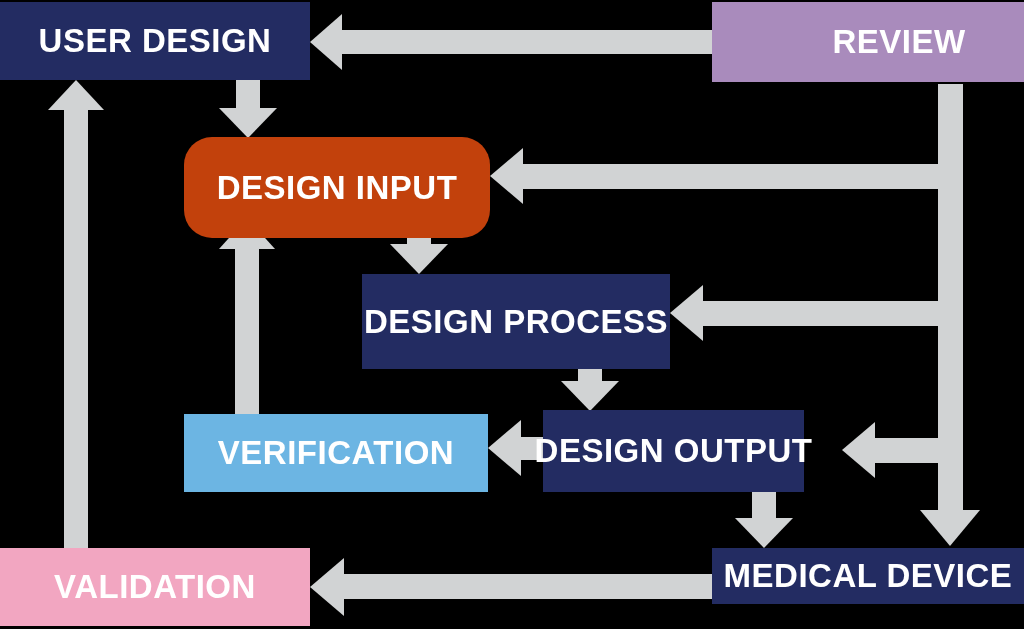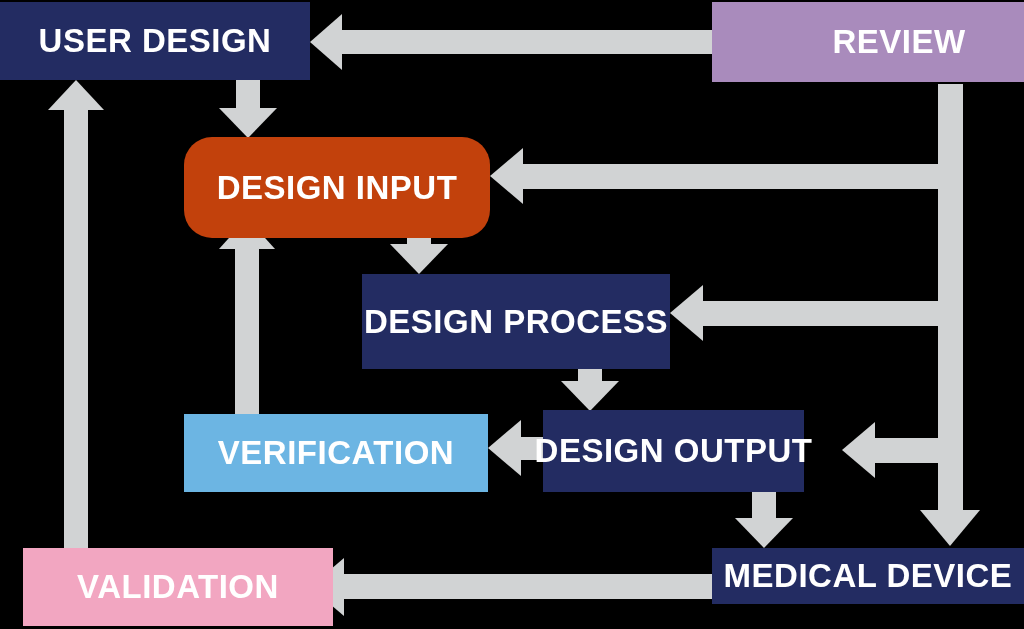--- a/index.html
+++ b/index.html
@@ -127,21 +127,21 @@
   </div>
 
   <div class="node" style="left: 184px; top: 414px; width: 304px; height: 78px; background: rgb(108, 181, 227);">
     <span>VERIFICATION</span>
   </div>
 
   <div class="node" style="left: 543px; top: 410px; width: 261px; height: 82px; background: rgb(35, 44, 98);">
     <span>DESIGN OUTPUT</span>
   </div>
 
-  <div class="node" style="left: 0px; top: 548px; width: 310px; height: 78px; background: rgb(242, 166, 193); margin-left: 23px;">
+  <div class="node" style="left: 0px; top: 548px; width: 310px; height: 78px; background: rgb(242, 166, 193);">
     <span>VALIDATION</span>
   </div>
 
   <div class="node" style="left: 712px; top: 548px; width: 312px; height: 56px; background: rgb(35, 44, 98);">
     <span>MEDICAL DEVICE</span>
   </div>
 
 </div>
 
 </body></html>

